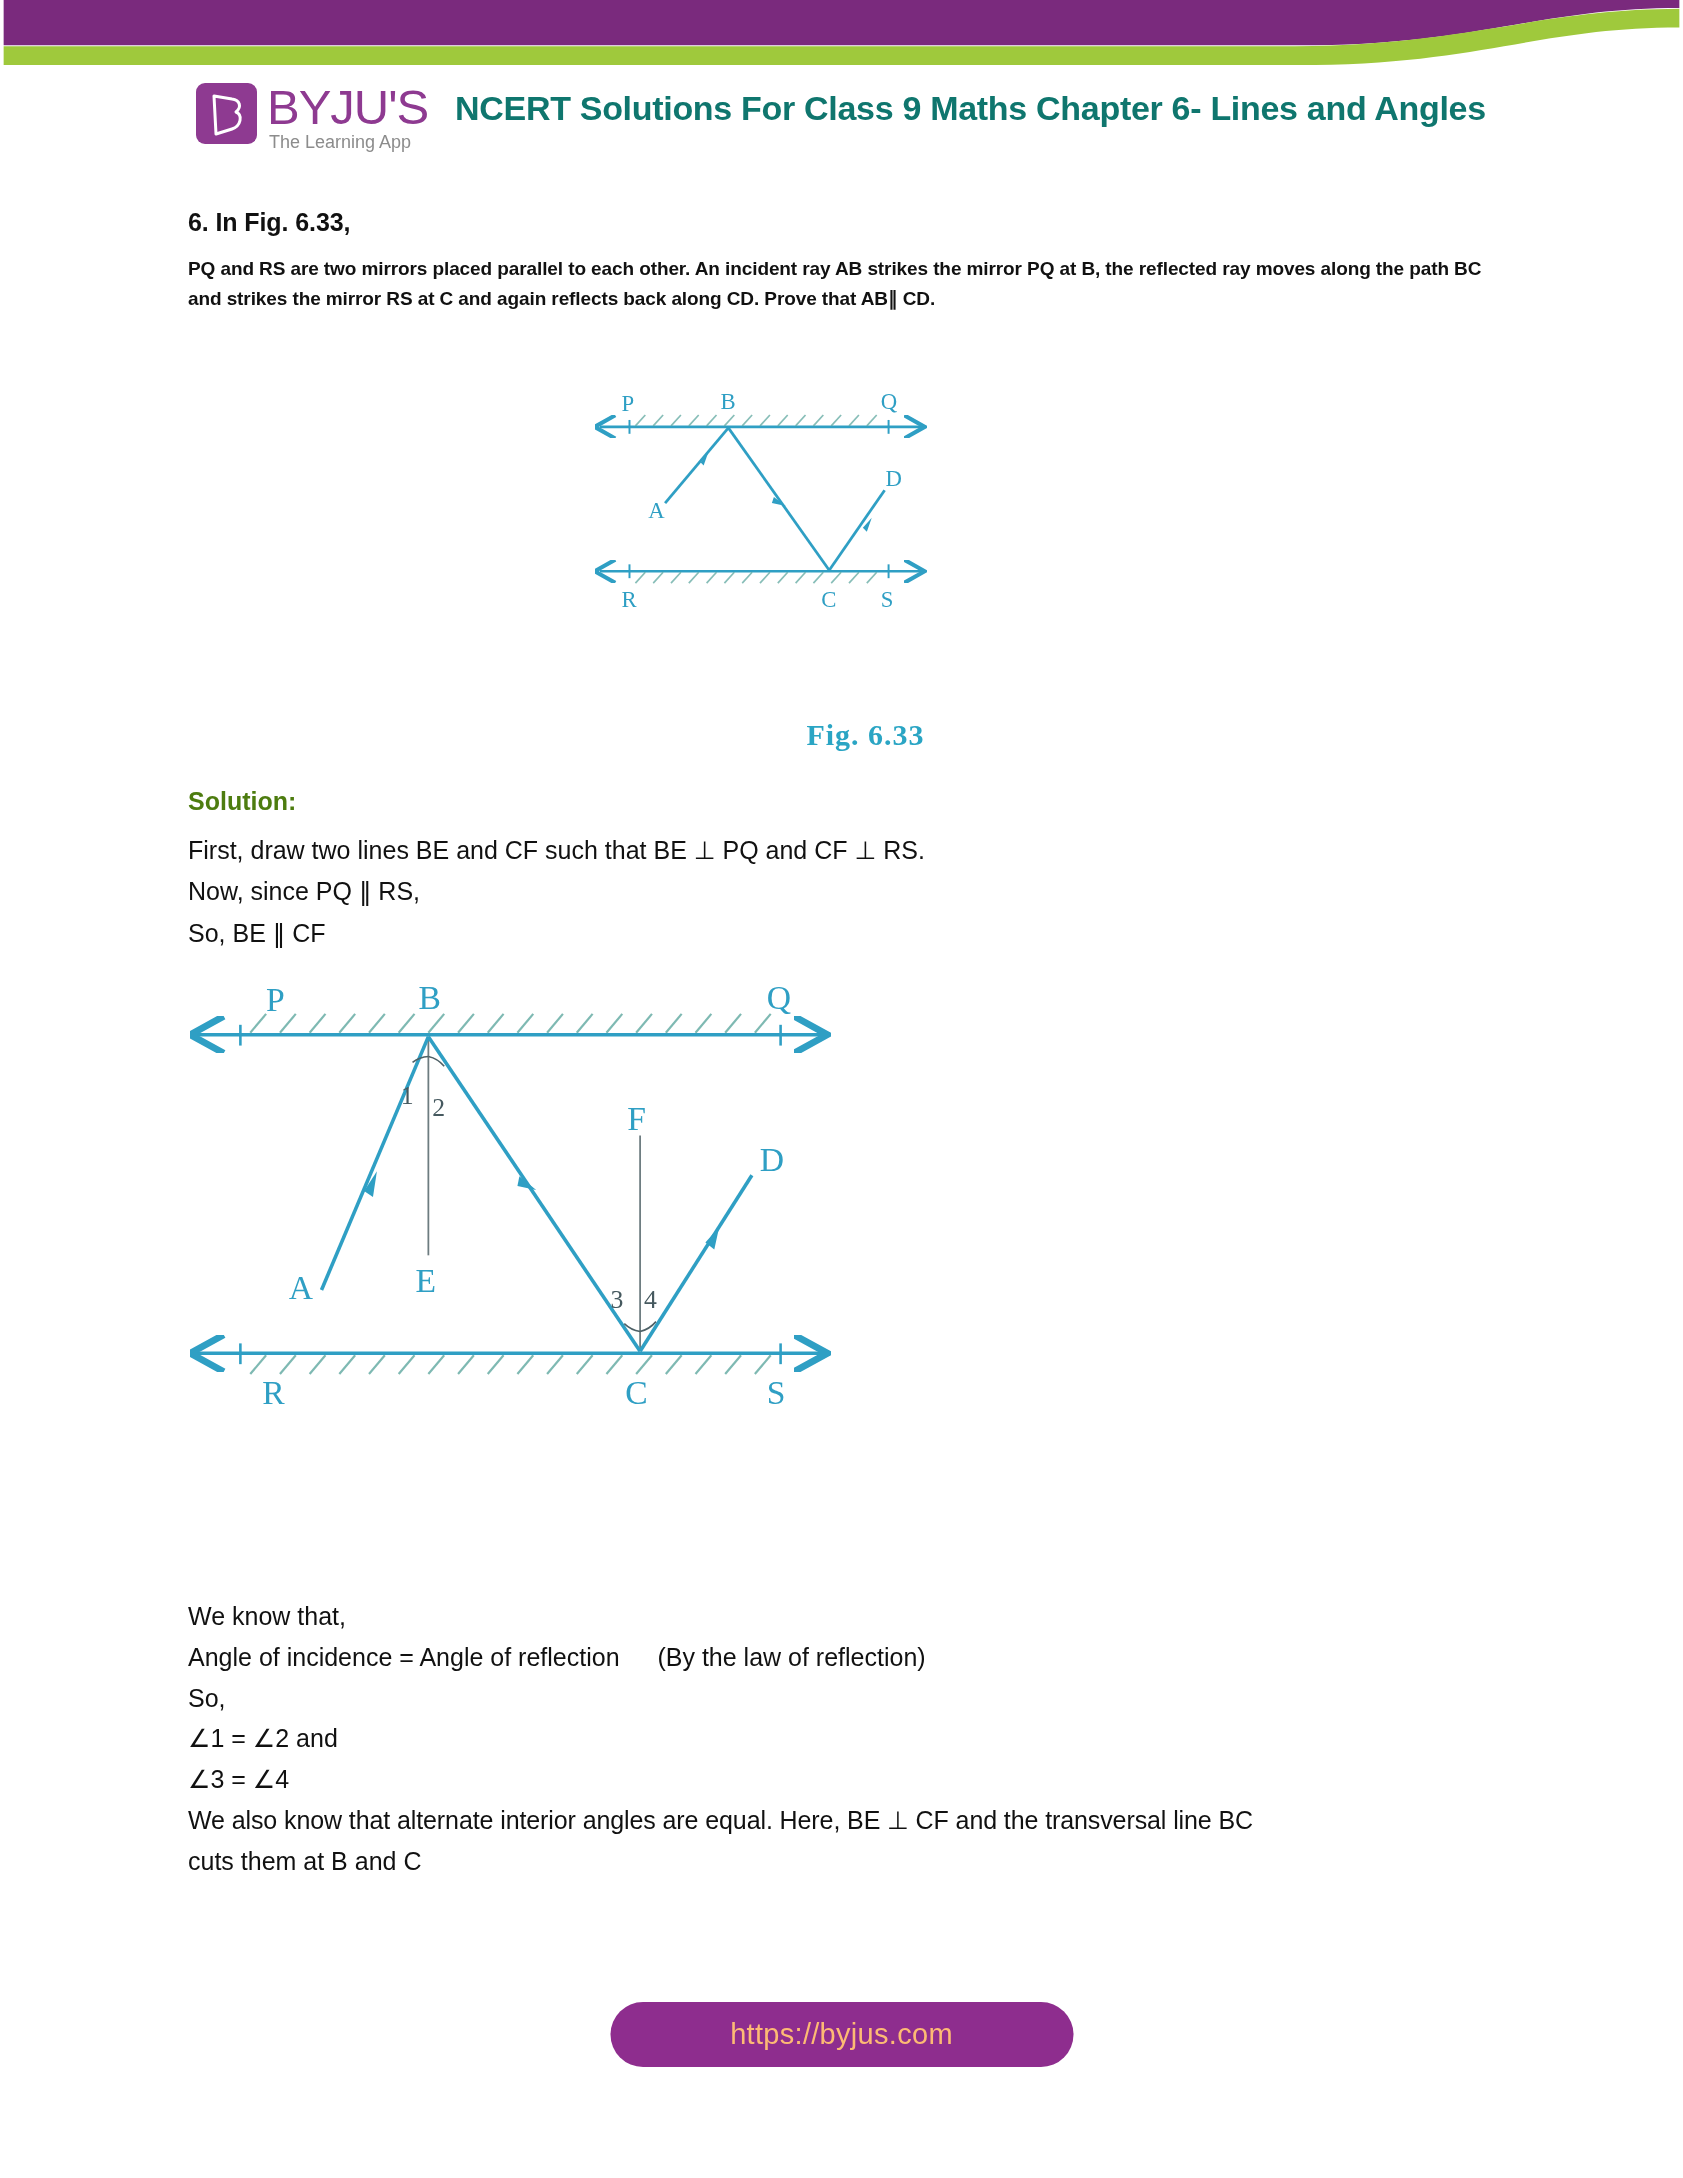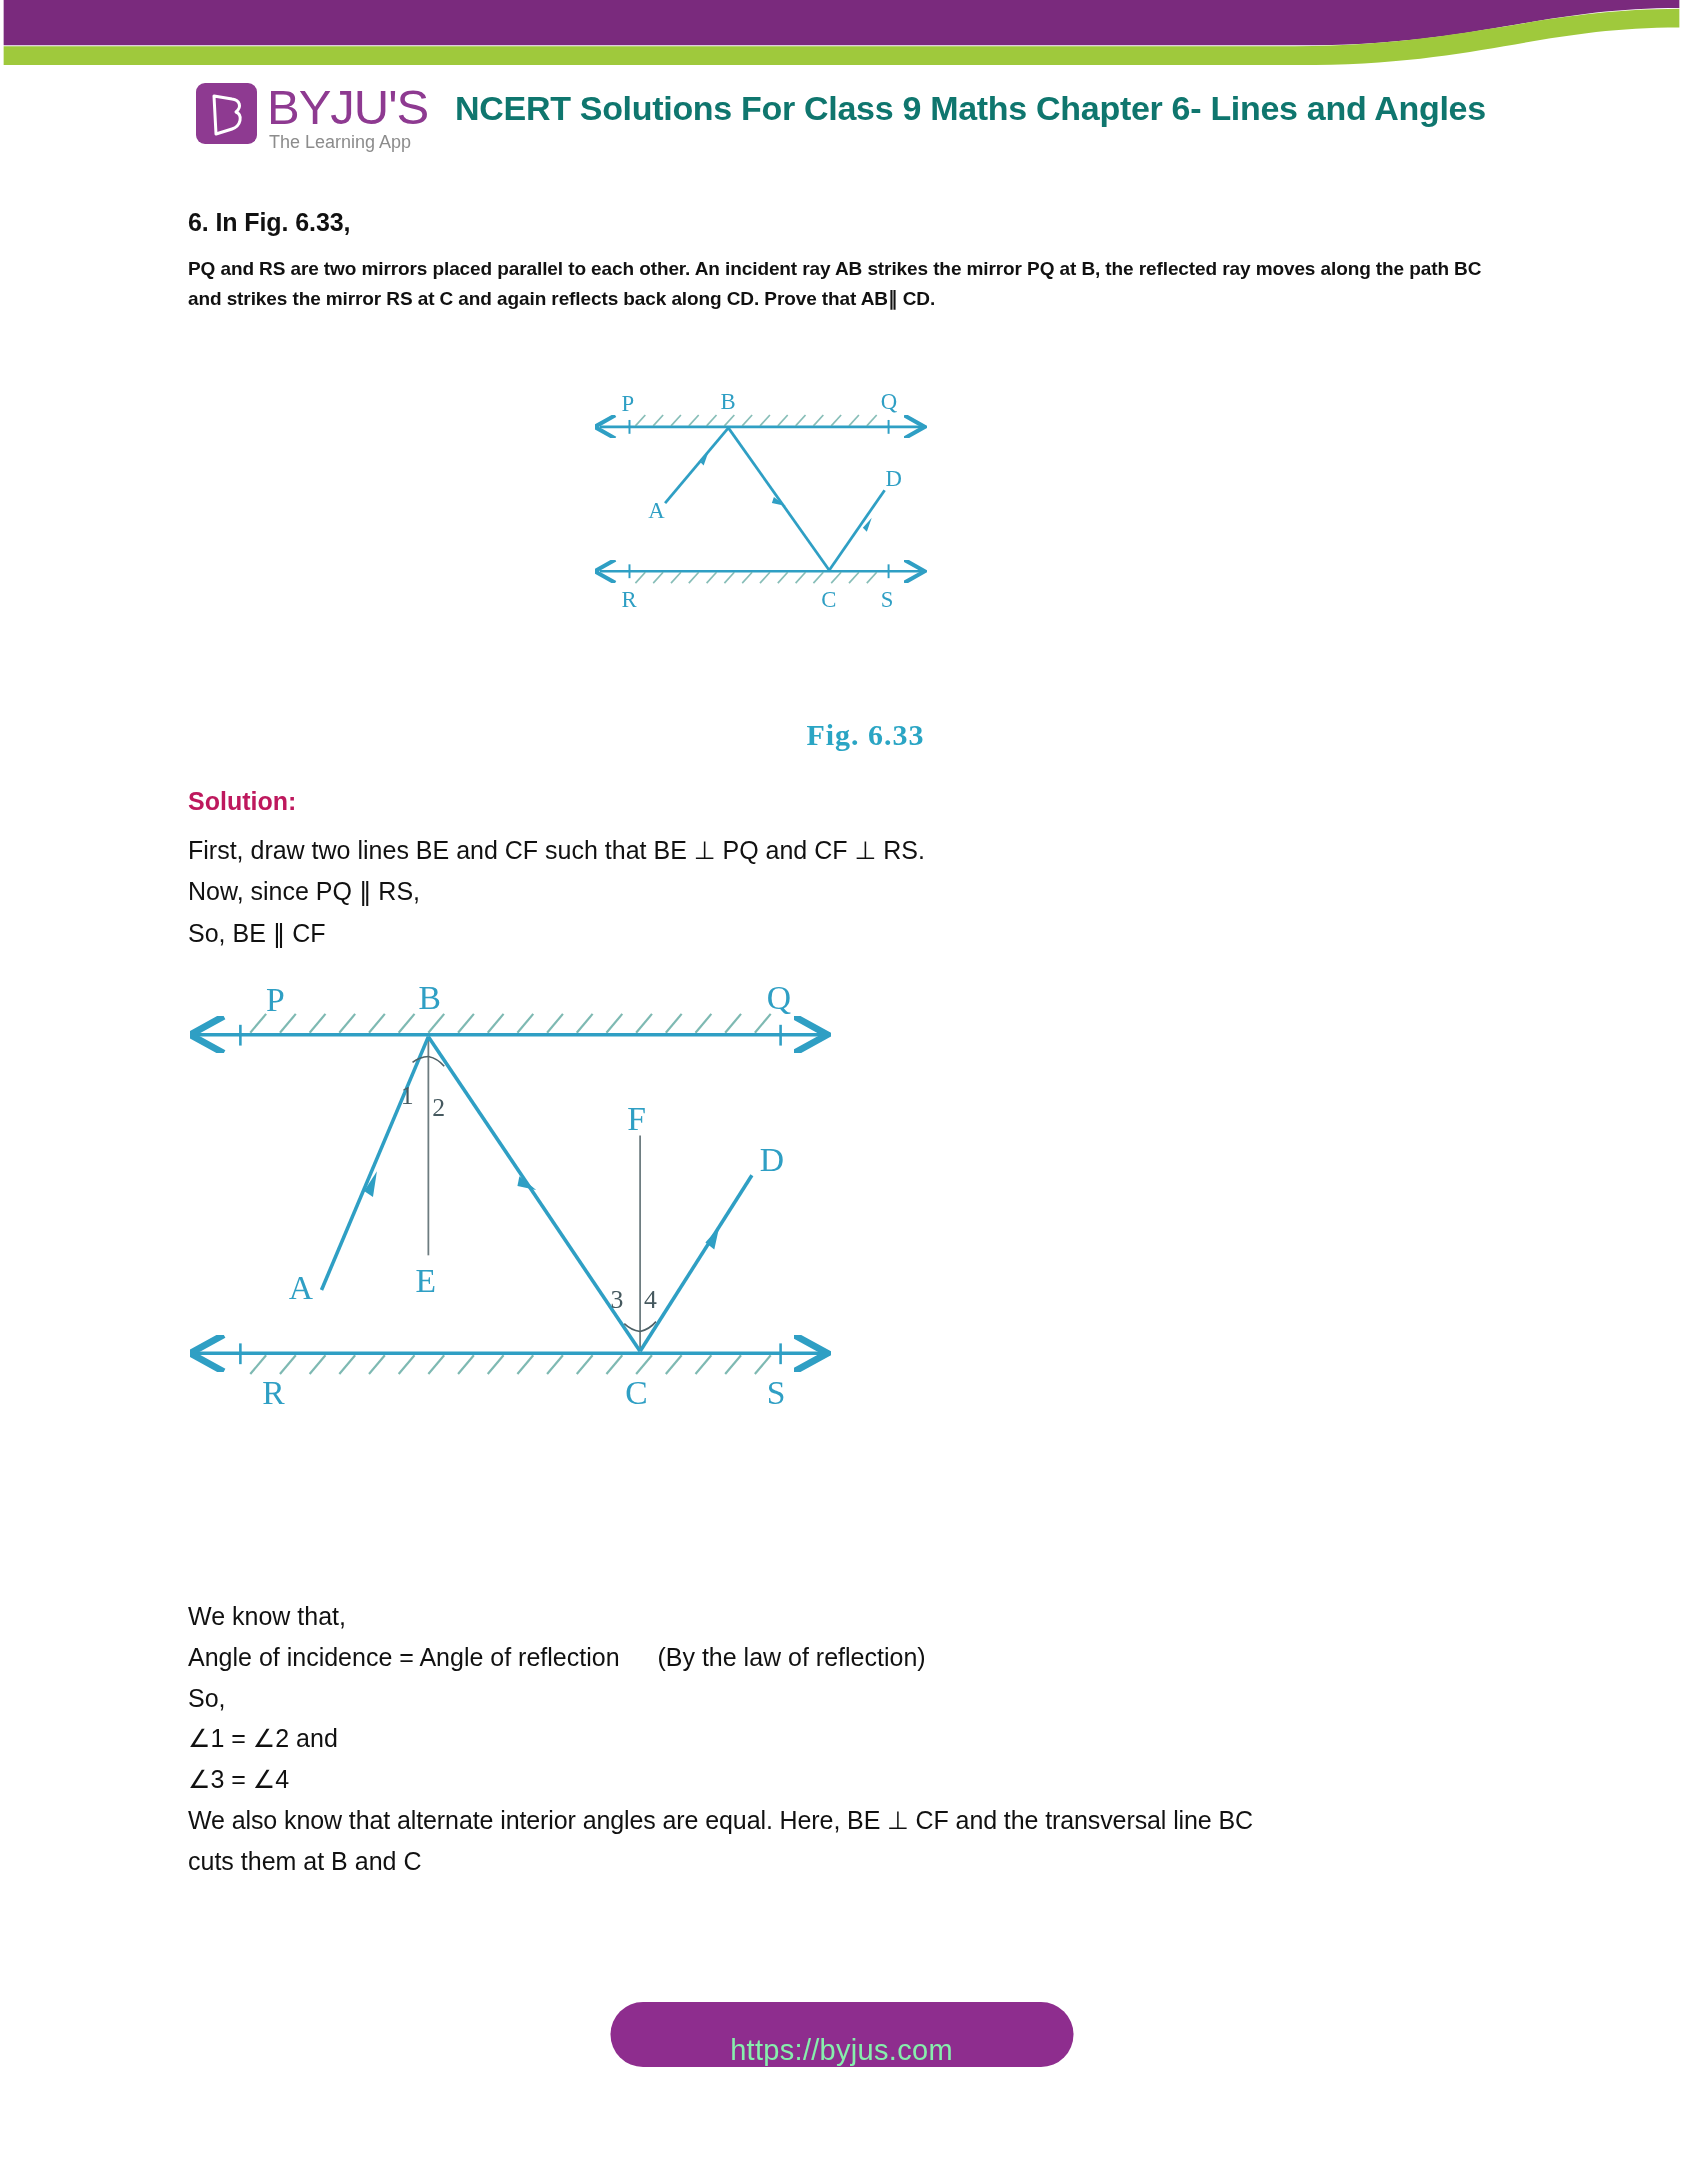--- a/index.html
+++ b/index.html
@@ -112,21 +112,21 @@
     letter-spacing: -0.1px;
   }
   .par-sym { font-family: "DejaVu Sans", sans-serif; letter-spacing: 0; }
 
   .sol-head {
     position: absolute;
     top: 787px;
     left: 188px;
     font-size: 25px;
     font-weight: bold;
-    color: #be185d;
+    color: #4d7c0f;
   }
   .sol-lines {
     position: absolute;
     top: 830px;
     left: 188px;
     width: 1287px;
     font-size: 25px;
     color: #111;
     line-height: 1.63;
   }
@@ -165,23 +165,23 @@
   .footer-pill {
     position: absolute;
     left: 50%;
     transform: translateX(-50%);
     top: 2002px;
     width: 463px;
     height: 65px;
     background: #8e2d8e;
     border-radius: 34px;
     display: flex;
-    align-items: flex-end;
+    align-items: center;
     justify-content: center;
-    color: #86efac;
+    color: #fdba74;
     font-size: 29px;
     font-family: "Liberation Sans", sans-serif;
     letter-spacing: 0.3px;
   }
 </style>
 </head>
 <body>
 
 <div class="top-banner">
   <svg width="1683" height="69" viewBox="0 0 1700 70" xmlns="http://www.w3.org/2000/svg">

